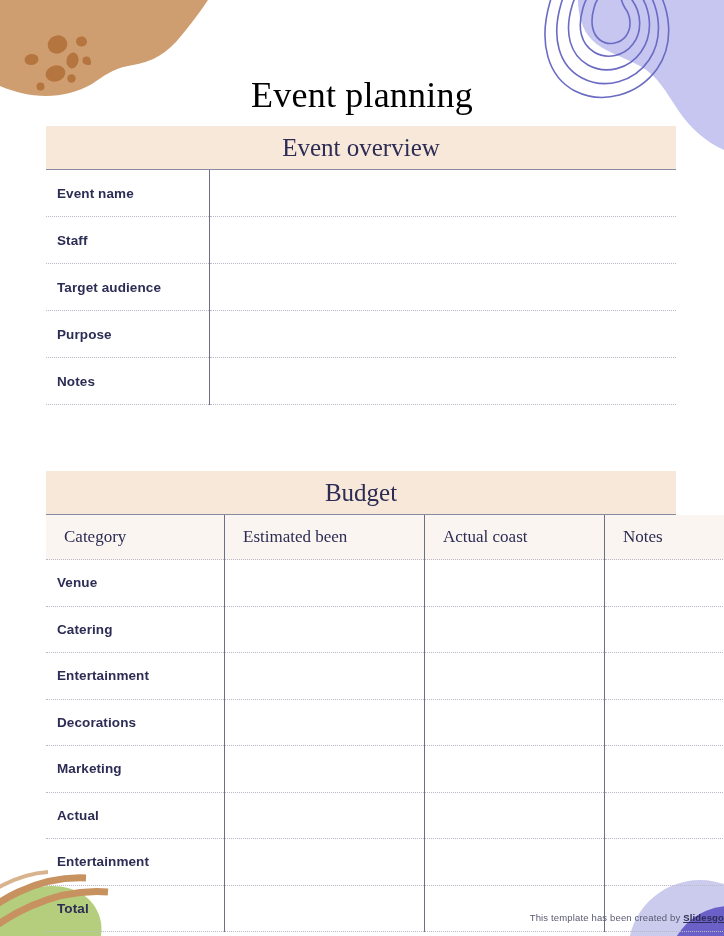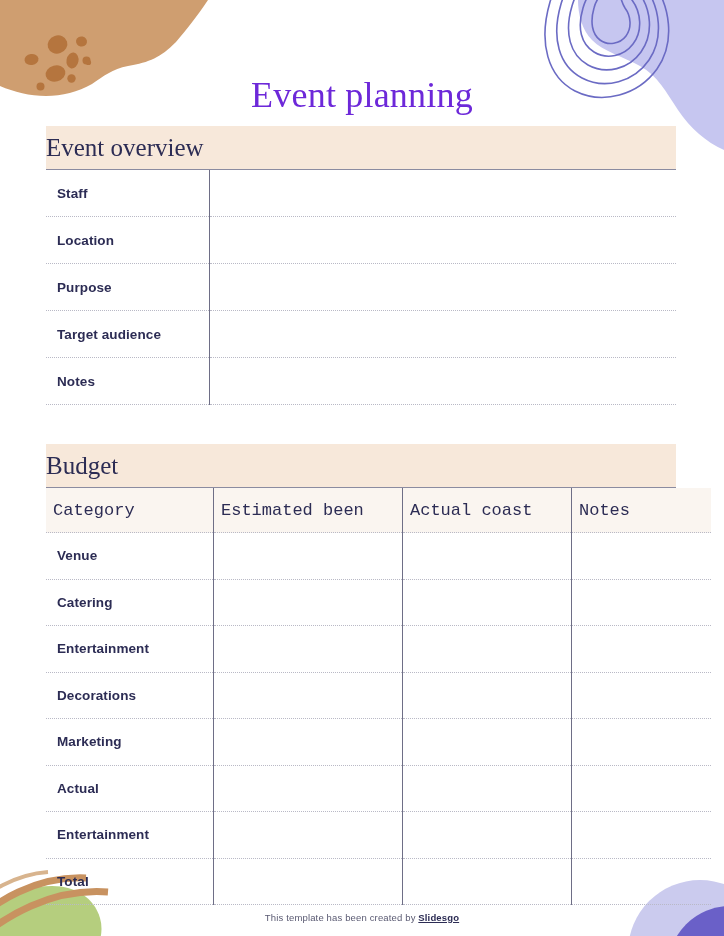--- a/index.html
+++ b/index.html
@@ -39,35 +39,36 @@
 
   .page-title {
     position: absolute;
     top: 50px;
     left: 0;
     width: 724px;
     text-align: center;
     font-family: "Liberation Serif", serif;
     font-size: 36px;
     font-weight: 400;
-    color: #6d28d9;
+    color: #000000;
     letter-spacing: 0.2px;
   }
 
   
   .table-block {
     position: absolute;
     left: 46px;
     width: 630px;
   }
   #overview-block { top: 126px; }
-  #budget-block   { top: 444px; }
+  #budget-block   { top: 471px; }
 
   .table-title {
     background: #f7e8da;
+    text-align: center;
     font-family: "Liberation Serif", serif;
     font-size: 25px;
     color: #2c2c54;
     height: 43px;
     line-height: 43px;
     border-bottom: 1.5px solid #8b8ba0;
   }
 
   table {
     width: 100%;
@@ -87,26 +88,26 @@
   }
 
   
   #overview-table td { height: 44px; }
   #overview-table tr { border-bottom: 1px dotted #b9b9c6; }
   #overview-table td.label-cell { border-right: 1.4px solid #6e6e86; width: 151px; }
   #overview-table td.value-cell { background: transparent; }
 
   
   #budget-table th {
-    font-family: Liberation Mono, monospace;
+    font-family: Liberation Serif, serif;
     font-weight: 400;
     font-size: 17px;
     color: #2c2c54;
     text-align: left;
-    padding-left: 7px;
+    padding-left: 18px;
     height: 42px;
     background: #faf5f0;
     border-bottom: 1px dotted #b9b9c6;
     vertical-align: middle;
   }
   #budget-table th.c2, #budget-table th.c3, #budget-table th.c4 {
     border-left: 1.4px solid #6e6e86;
   }
   #budget-table td { height: 43.5px; vertical-align: middle; }
   #budget-table tbody tr { border-bottom: 1px dotted #b9b9c6; }
@@ -117,21 +118,21 @@
   .col-est { width: 180px; }
   .col-act { width: 160px; }
   .col-not { width: 131px; }
 
   
   .footer {
     position: absolute;
     top: 912px;
     left: 0;
     width: 724px;
-    text-align: center;
+    text-align: right;
     font-family: "Liberation Sans", sans-serif;
     font-size: 9.5px;
     color: #5a5a72;
     letter-spacing: 0.15px;
   }
   .footer .brand {
     font-weight: bold;
     color: #2c2c54;
     text-decoration: underline;
   }
@@ -199,33 +200,33 @@
 
   <div class="content">
 
     <h1 class="page-title">Event planning</h1>
 
     <section class="table-block" id="overview-block">
       <div class="table-title">Event overview</div>
       <table id="overview-table">
         <tbody>
           <tr>
+            <td class="label-cell">Event name</td>
+            <td class="value-cell"></td>
+          </tr>
+          <tr>
             <td class="label-cell">Staff</td>
             <td class="value-cell"></td>
           </tr>
           <tr>
-            <td class="label-cell">Location</td>
+            <td class="label-cell">Target audience</td>
             <td class="value-cell"></td>
           </tr>
           <tr>
             <td class="label-cell">Purpose</td>
-            <td class="value-cell"></td>
-          </tr>
-          <tr>
-            <td class="label-cell">Target audience</td>
             <td class="value-cell"></td>
           </tr>
           <tr>
             <td class="label-cell">Notes</td>
             <td class="value-cell"></td>
           </tr>
         </tbody>
       </table>
     </section>
 

